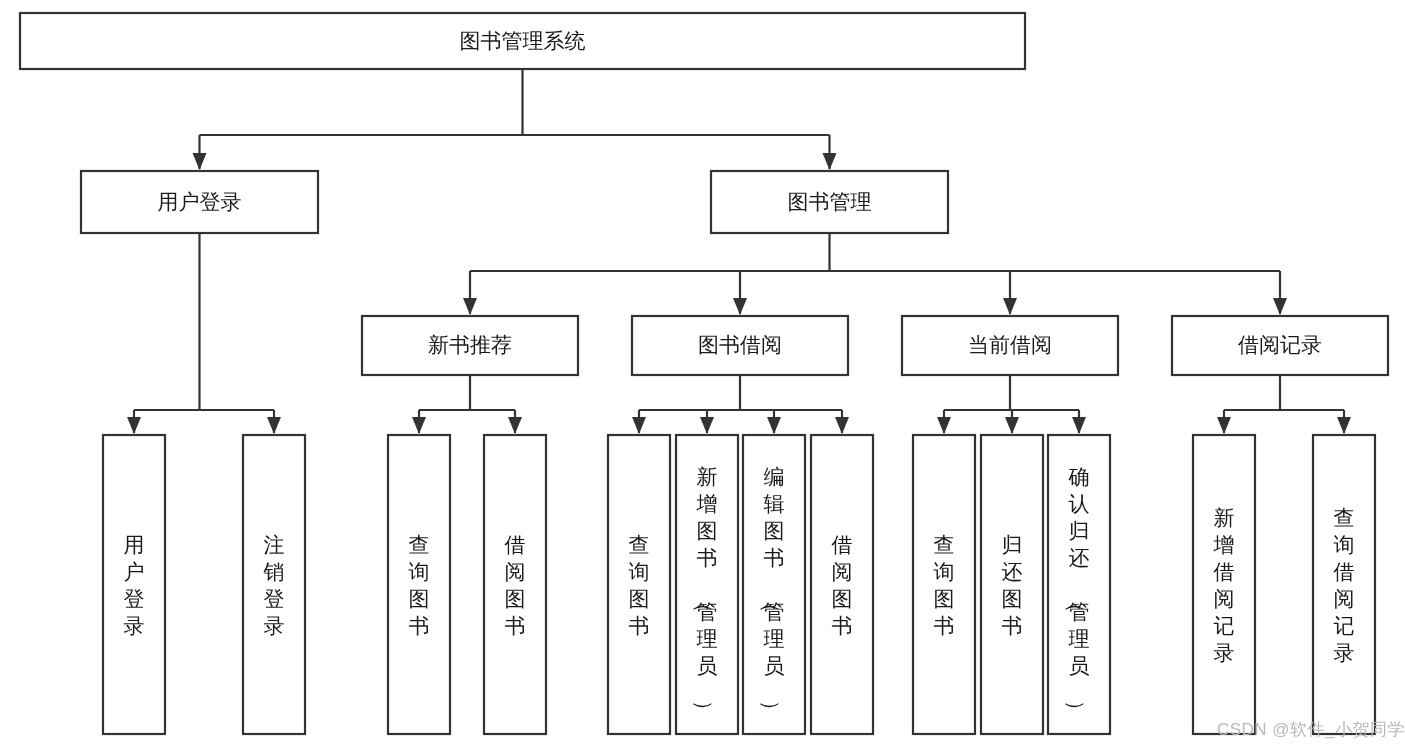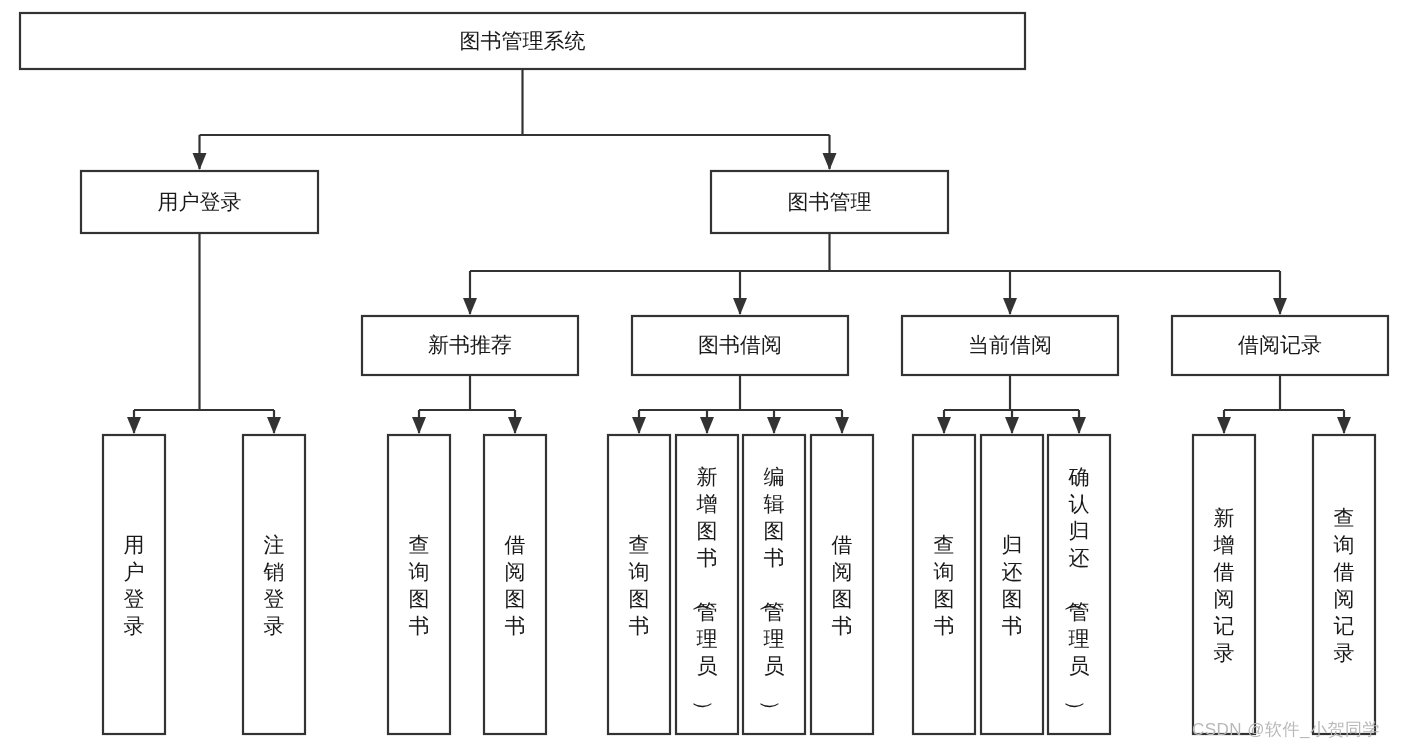--- a/index.html
+++ b/index.html
@@ -49,21 +49,21 @@
     dominant-baseline: middle;
   }
   .leaf-label {
     font-family: "Liberation Sans", "DejaVu Sans", sans-serif;
     fill: #1a1a1a;
     font-size: 21px;
     text-anchor: middle;
   }
   .watermark {
     position: absolute;
-    right: 25px;
+    right: 0;
     bottom: 6px;
     font-family: "Liberation Sans", "DejaVu Sans", sans-serif;
     font-size: 17px;
     color: #b8b8b8;
     letter-spacing: 0.5px;
     white-space: nowrap;
     pointer-events: none;
     text-align: center;
   }
 </style>

